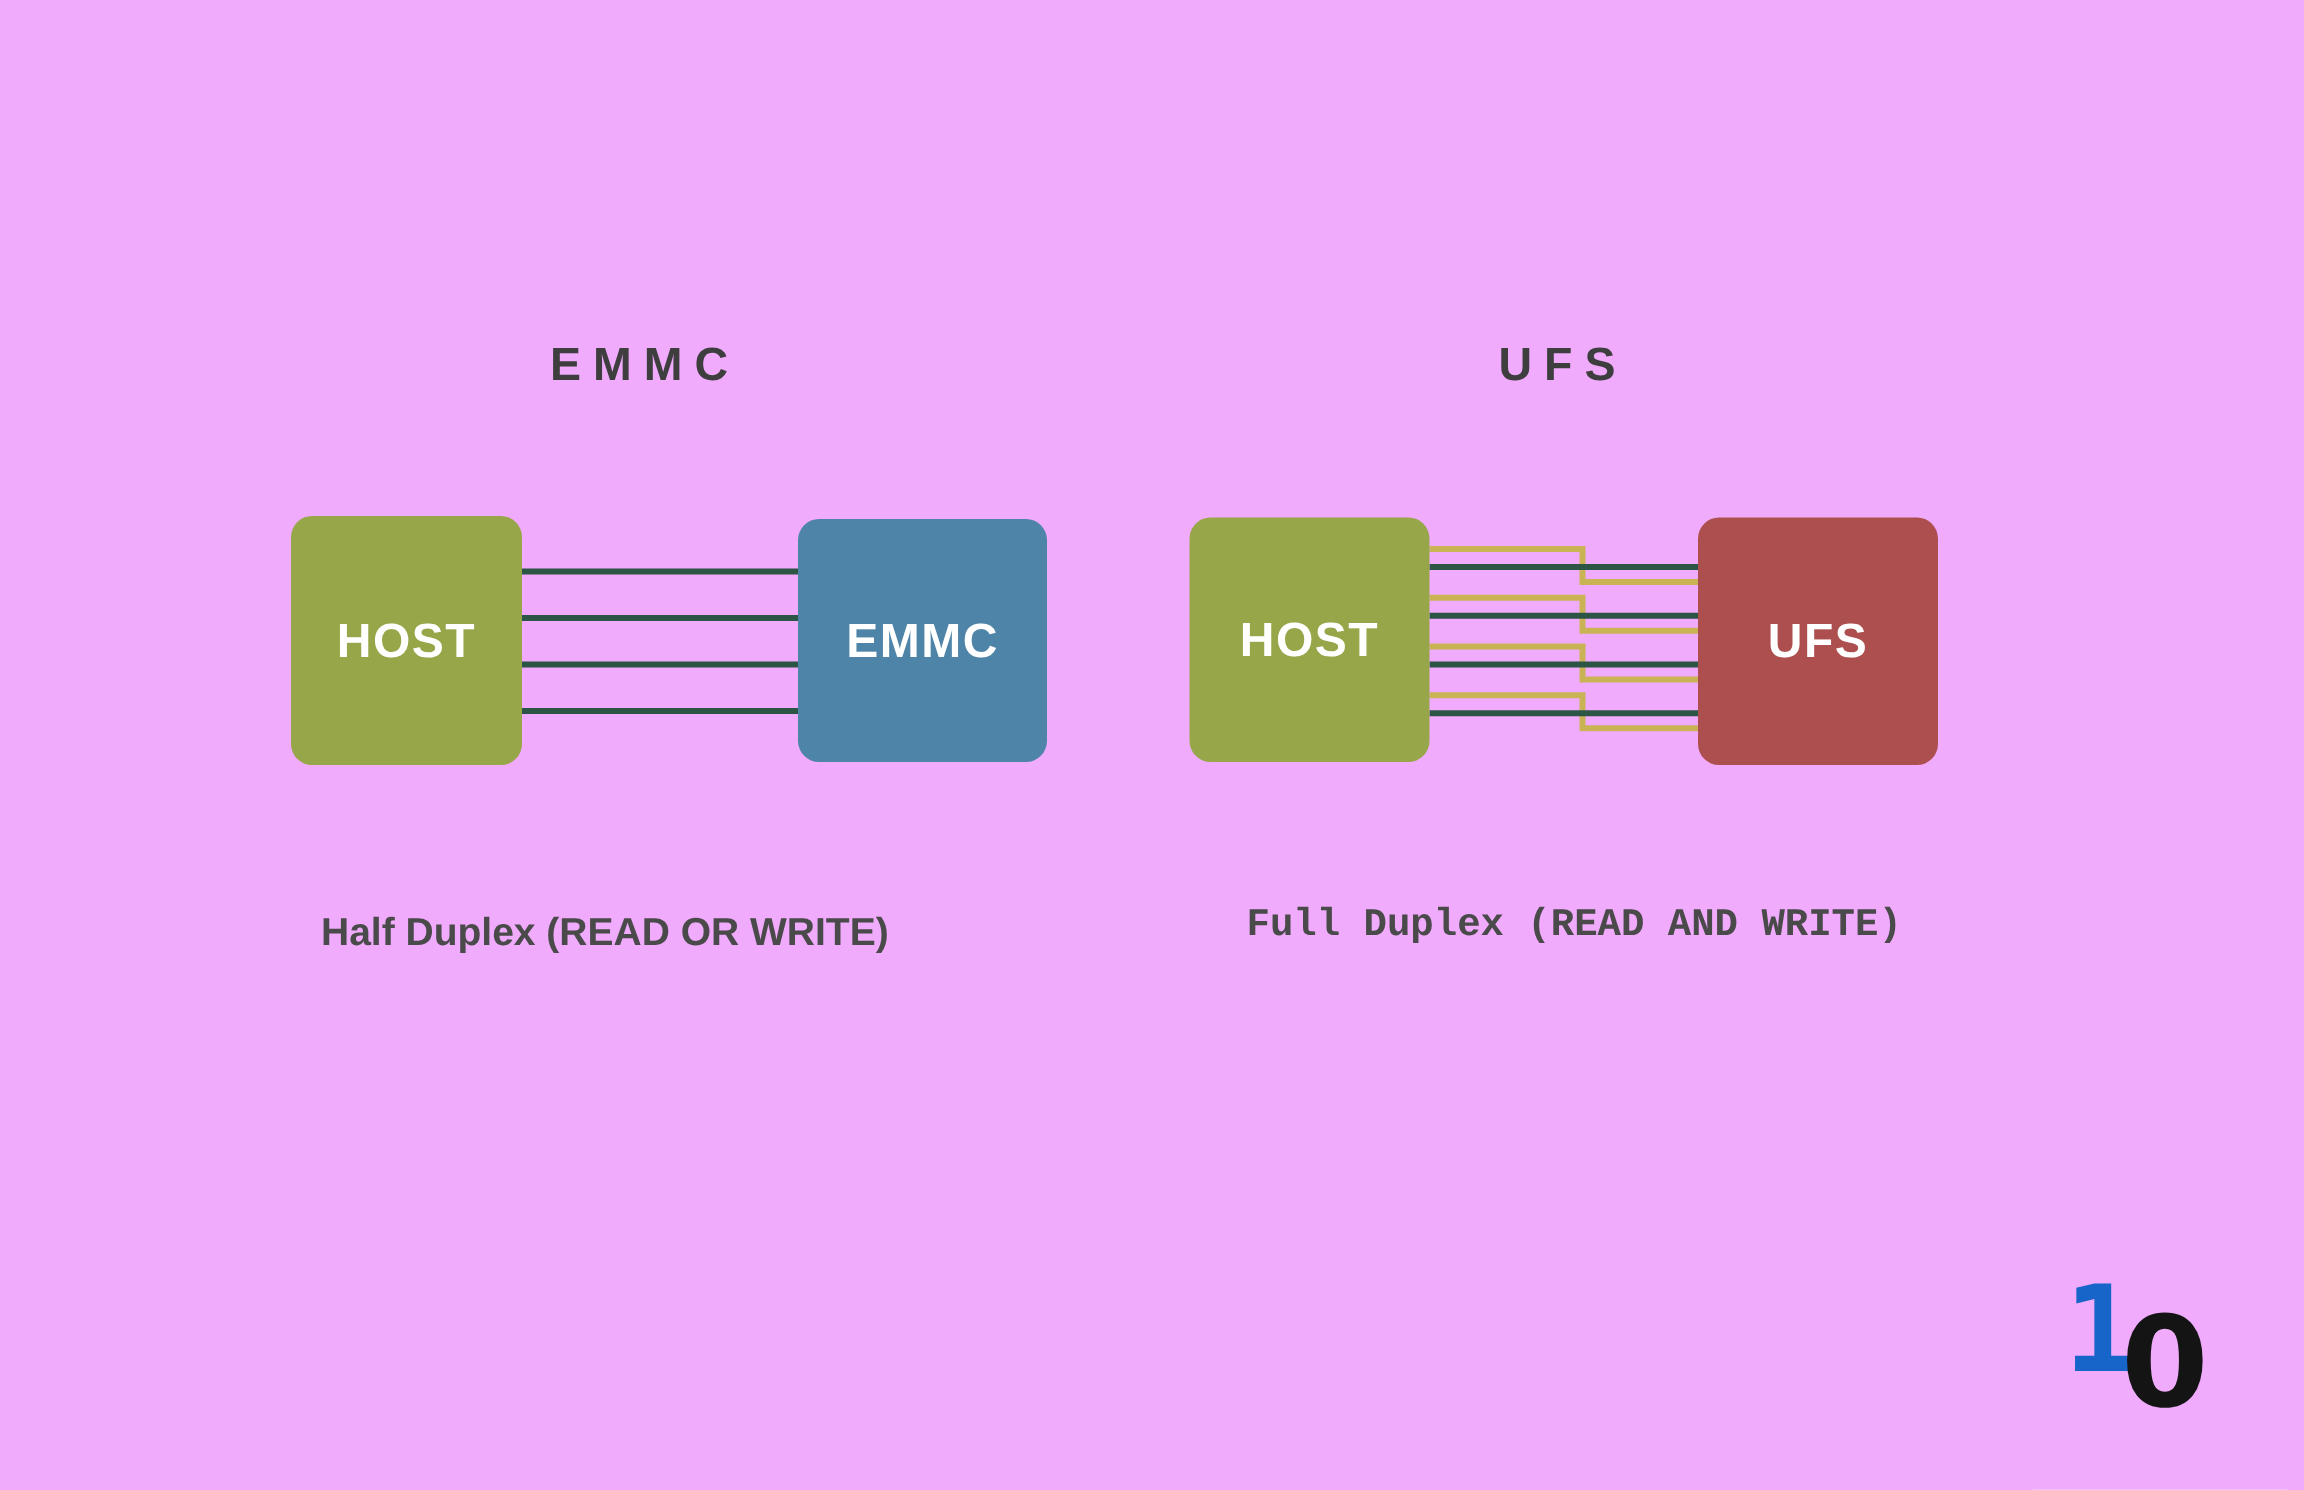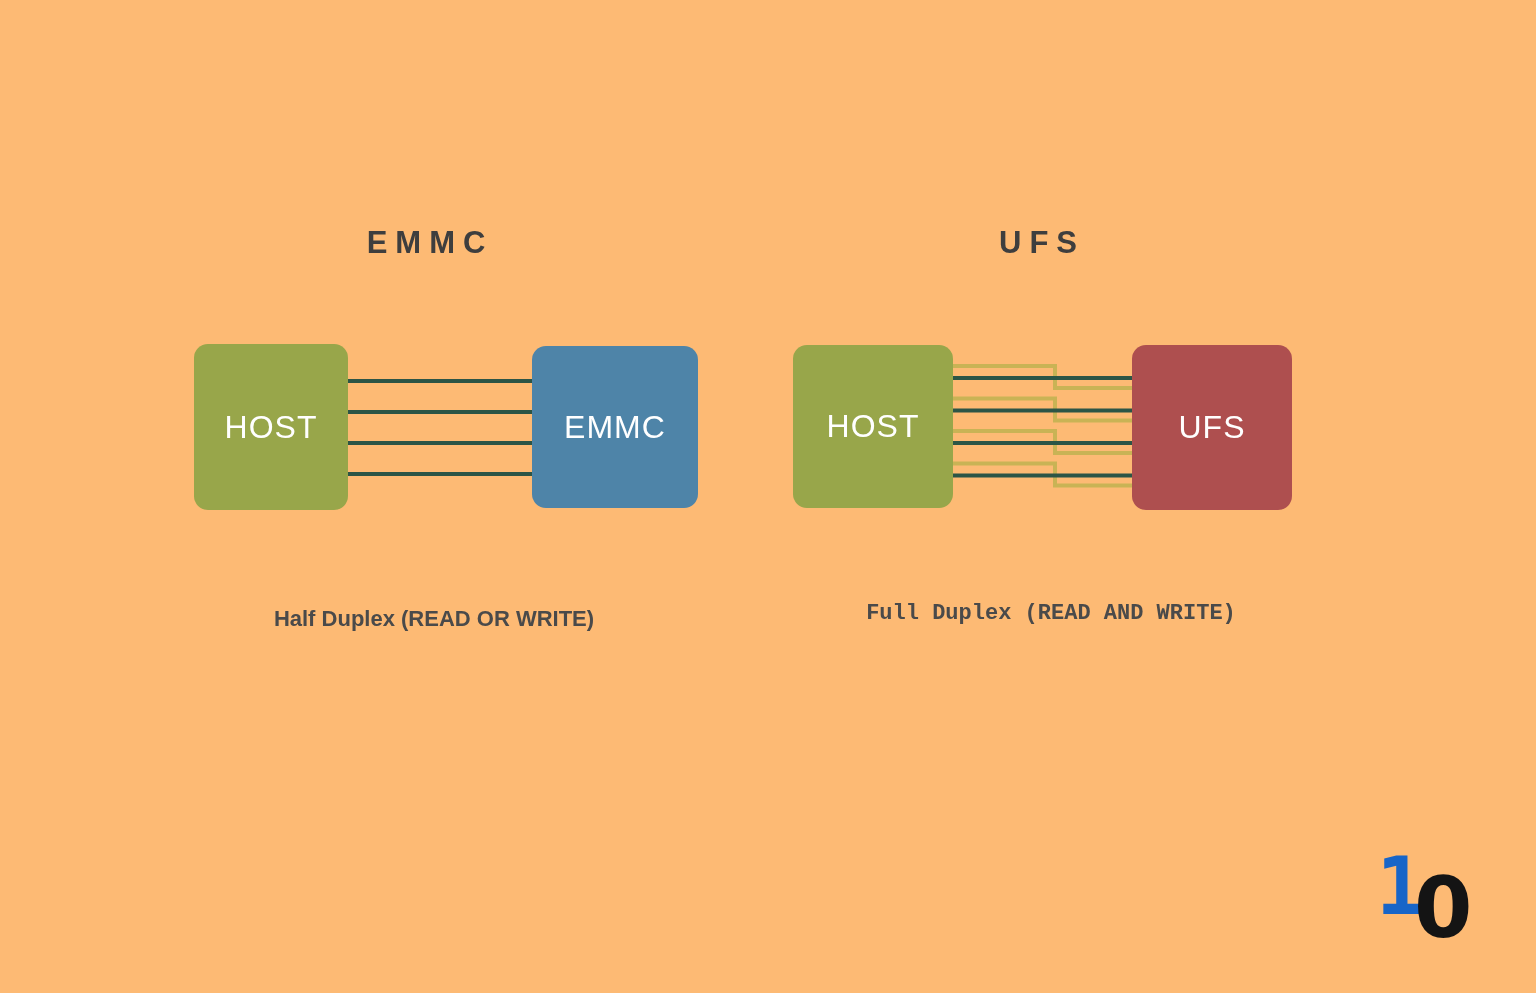--- a/index.html
+++ b/index.html
@@ -31,32 +31,32 @@
   .title-ufs  { left: 887px; top: 225px; width: 310px; }
   .box {
     position: absolute;
     border-radius: 14px;
     display: flex;
     align-items: center;
     justify-content: center;
   }
   .box-label {
     font-size: 32px;
-    font-weight: 400;
+    font-weight: 700;
     letter-spacing: 1px;
   }
   .box-host1 { left: 194px;  top: 344px; width: 154px; height: 166px; }
   .box-emmc  { left: 532px;  top: 346px; width: 166px; height: 162px; }
   .box-host2 { left: 793px;  top: 345px; width: 160px; height: 163px; }
   .box-ufs   { left: 1132px; top: 345px; width: 160px; height: 165px; }
   .caption {
     position: absolute;
-    font-size: 22px;
+    font-size: 26px;
     font-weight: 700;
-    text-align: center;
+    text-align: left;
     white-space: nowrap;
   }
   .caption-emmc { left: 214px; top: 606px; width: 440px; }
   .caption-ufs  { left: 831px; top: 601px; width: 440px; }
   .logo {
     position: absolute;
     left: 1370px;
     top: 840px;
     width: 110px;
     height: 125px;
@@ -78,21 +78,21 @@
     font-family: "DejaVu Sans", sans-serif;
     font-weight: 700;
     font-size: 84px;
     line-height: 1;
     z-index: 2;
   }
 </style>
 </head>
 <body>
 
-<div class="stage" style="background-color: #fdba74;">
+<div class="stage" style="background-color: #f0abfc;">
 
   <svg class="connector-layer" width="1536" height="993" viewBox="0 0 1536 993" id="connector-svg">
       <line x1="348" y1="381" x2="533" y2="381" stroke="#2c5546" stroke-width="4"></line>
       <line x1="348" y1="412" x2="533" y2="412" stroke="#2c5546" stroke-width="4"></line>
       <line x1="348" y1="443" x2="533" y2="443" stroke="#2c5546" stroke-width="4"></line>
       <line x1="348" y1="474" x2="533" y2="474" stroke="#2c5546" stroke-width="4"></line>
       <polyline points="953,366 1055,366 1055,388 1132,388" fill="none" stroke="#c9b355" stroke-width="4"></polyline>
       <polyline points="953,398.5 1055,398.5 1055,420.5 1132,420.5" fill="none" stroke="#c9b355" stroke-width="4"></polyline>
       <polyline points="953,431 1055,431 1055,453 1132,453" fill="none" stroke="#c9b355" stroke-width="4"></polyline>
       <polyline points="953,463.5 1055,463.5 1055,485.5 1132,485.5" fill="none" stroke="#c9b355" stroke-width="4"></polyline>

